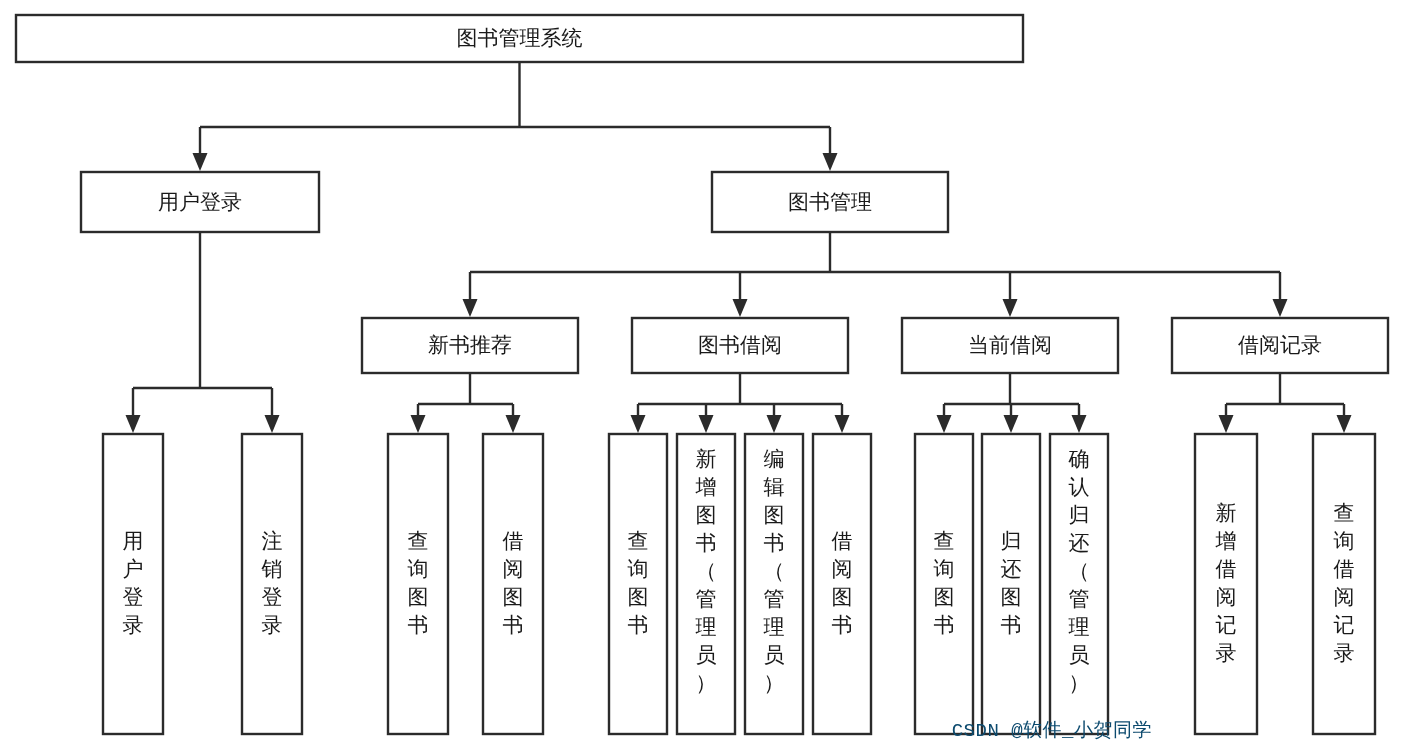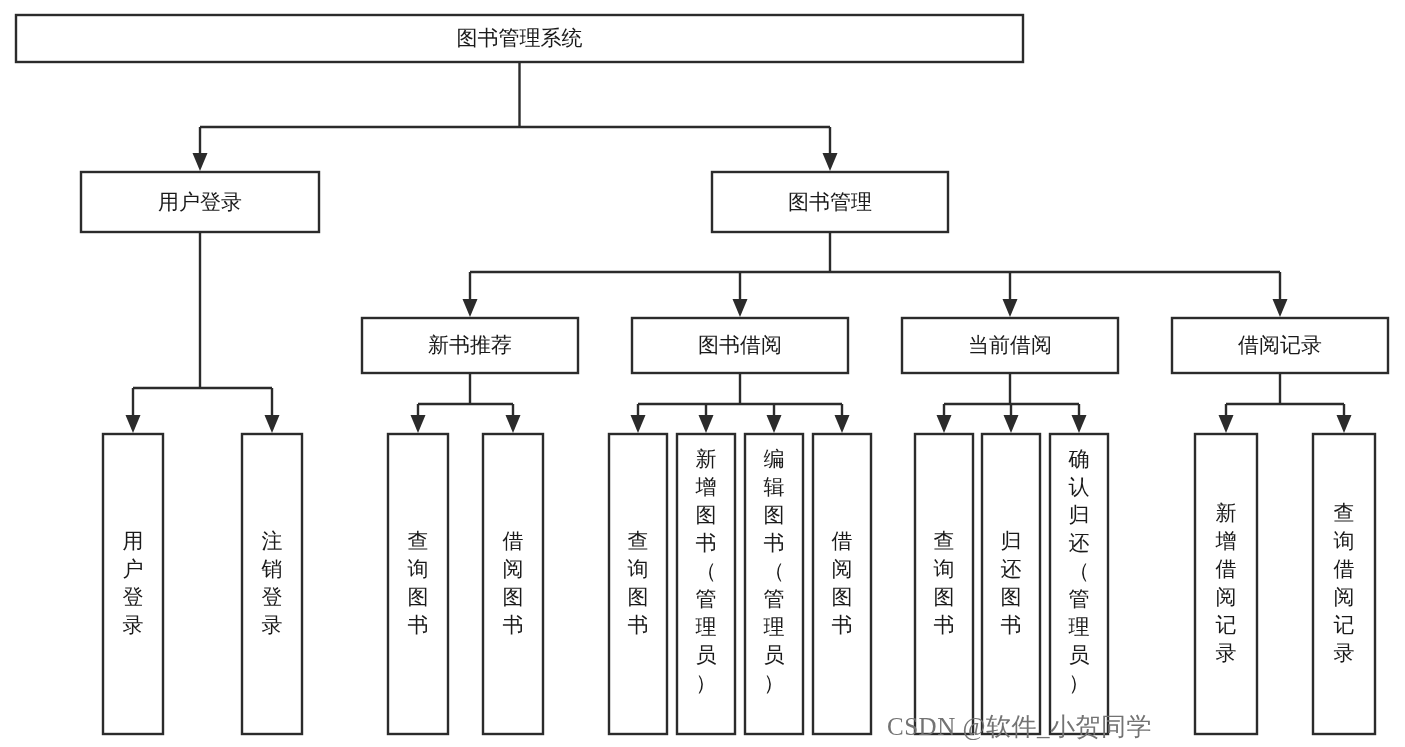--- a/index.html
+++ b/index.html
@@ -53,23 +53,23 @@
   .node-label-v {
     font-family: "Liberation Sans", "DejaVu Sans", sans-serif;
     font-size: 21px;
     fill: #1a1a1a;
     text-anchor: middle;
   }
   .watermark {
     position: absolute;
     right: 10px;
     bottom: 4px;
-    font-family: Liberation Serif, serif;
-    font-size: 25px;
-    color: #737373;
+    font-family: Liberation Mono, monospace;
+    font-size: 19px;
+    color: #0c4a6e;
     letter-spacing: 0.5px;
     white-space: nowrap;
     user-select: none;
   }
 </style>
 </head>
 <body>
 
 <div id="diagram-root">
 

